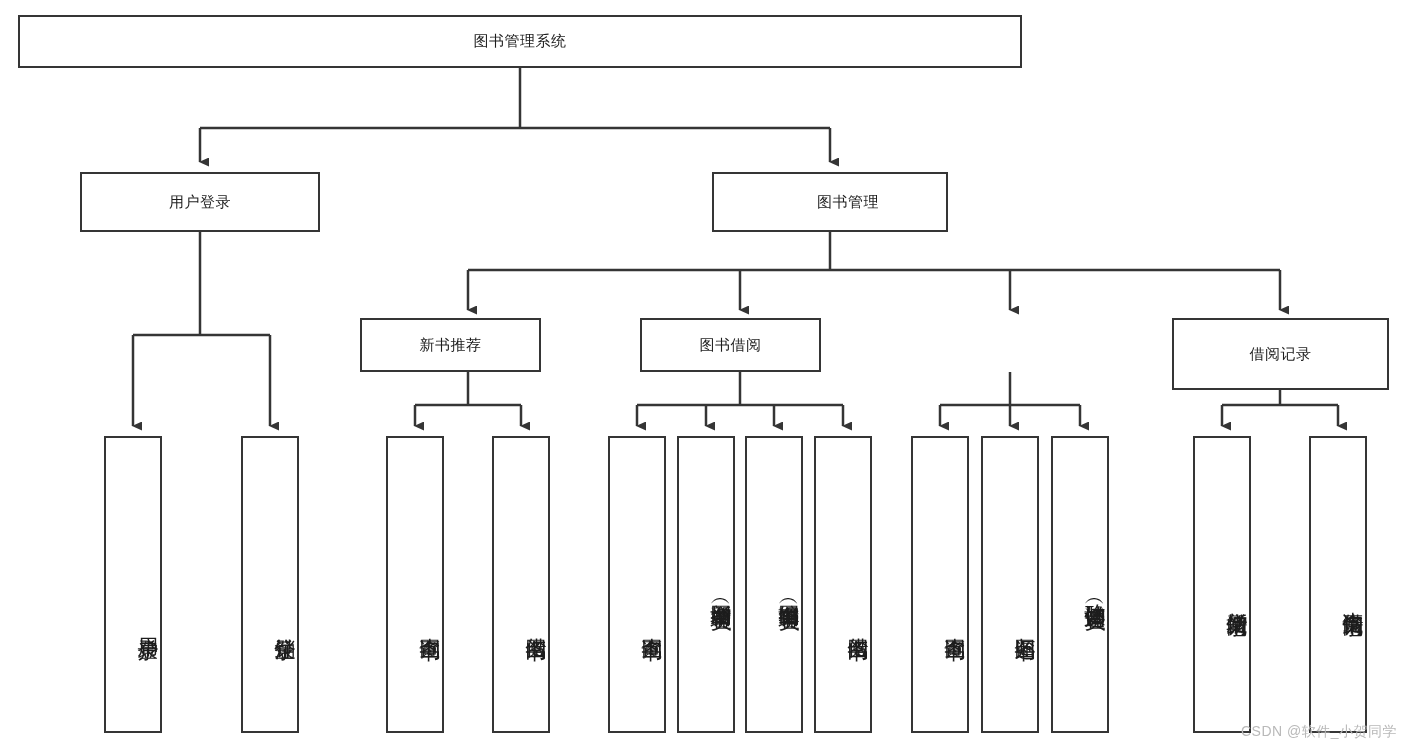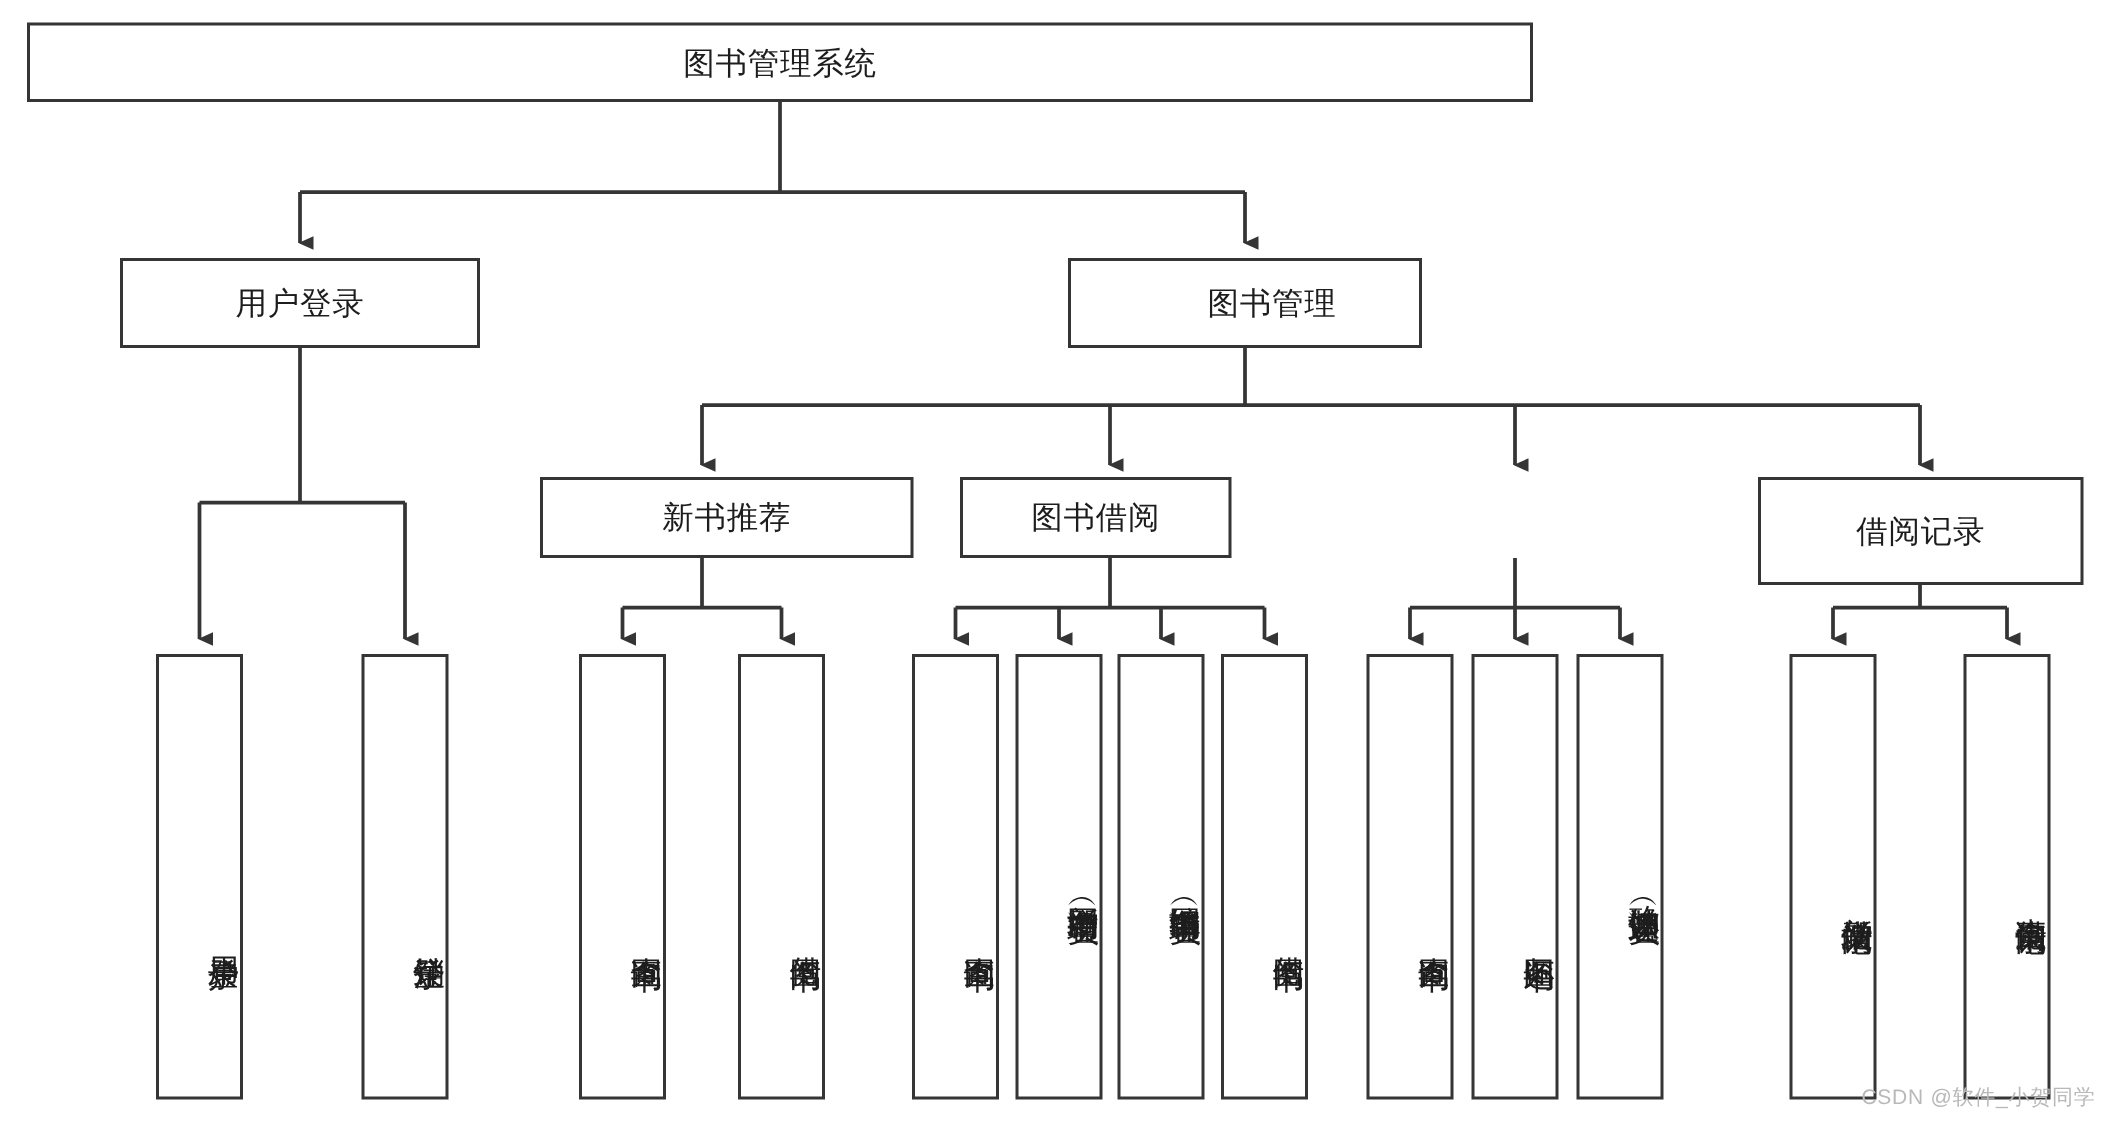--- a/index.html
+++ b/index.html
@@ -29,21 +29,21 @@
     position: absolute;
     box-sizing: border-box;
     border: 2px solid #353535;
     background: #ffffff;
     display: flex;
     align-items: center;
     justify-content: center;
     color: #1d1d1d;
   }
   .node-h {
-    font-size: 21px;
+    font-size: 15px;
     letter-spacing: 0.5px;
     white-space: nowrap;
   }
   .node-v {
     writing-mode: vertical-rl;
     text-orientation: upright;
     font-size: 21px;
     line-height: 1.18;
     letter-spacing: 1px;
     align-items: flex-start;
@@ -123,21 +123,21 @@
     <span>图书管理系统</span>
   </div>
 
   <div class="node node-h" style="left:80px; top:172px; width:240px; height:60px;">
     <span>用户登录</span>
   </div>
   <div class="node node-h" style="left:712px; top:172px; width:236px; height:60px;padding-left:36px;">
     <span>图书管理</span>
   </div>
 
-  <div class="node node-h" style="left:360px; top:318px; width:249px; height:54px;">
+  <div class="node node-h" style="left:360px; top:318px; width:181px; height:54px;">
     <span>新书推荐</span>
   </div>
   <div class="node node-h" style="left:640px; top:318px; width:181px; height:54px;">
     <span>图书借阅</span>
   </div>
   <div class="node node-h" style="left:1172px; top:318px; width:217px; height:72px;">
     <span>借阅记录</span>
   </div>
 
   <div class="node node-v pad-top" style="left:104px; top:436px; width:58px; height:297px;">

